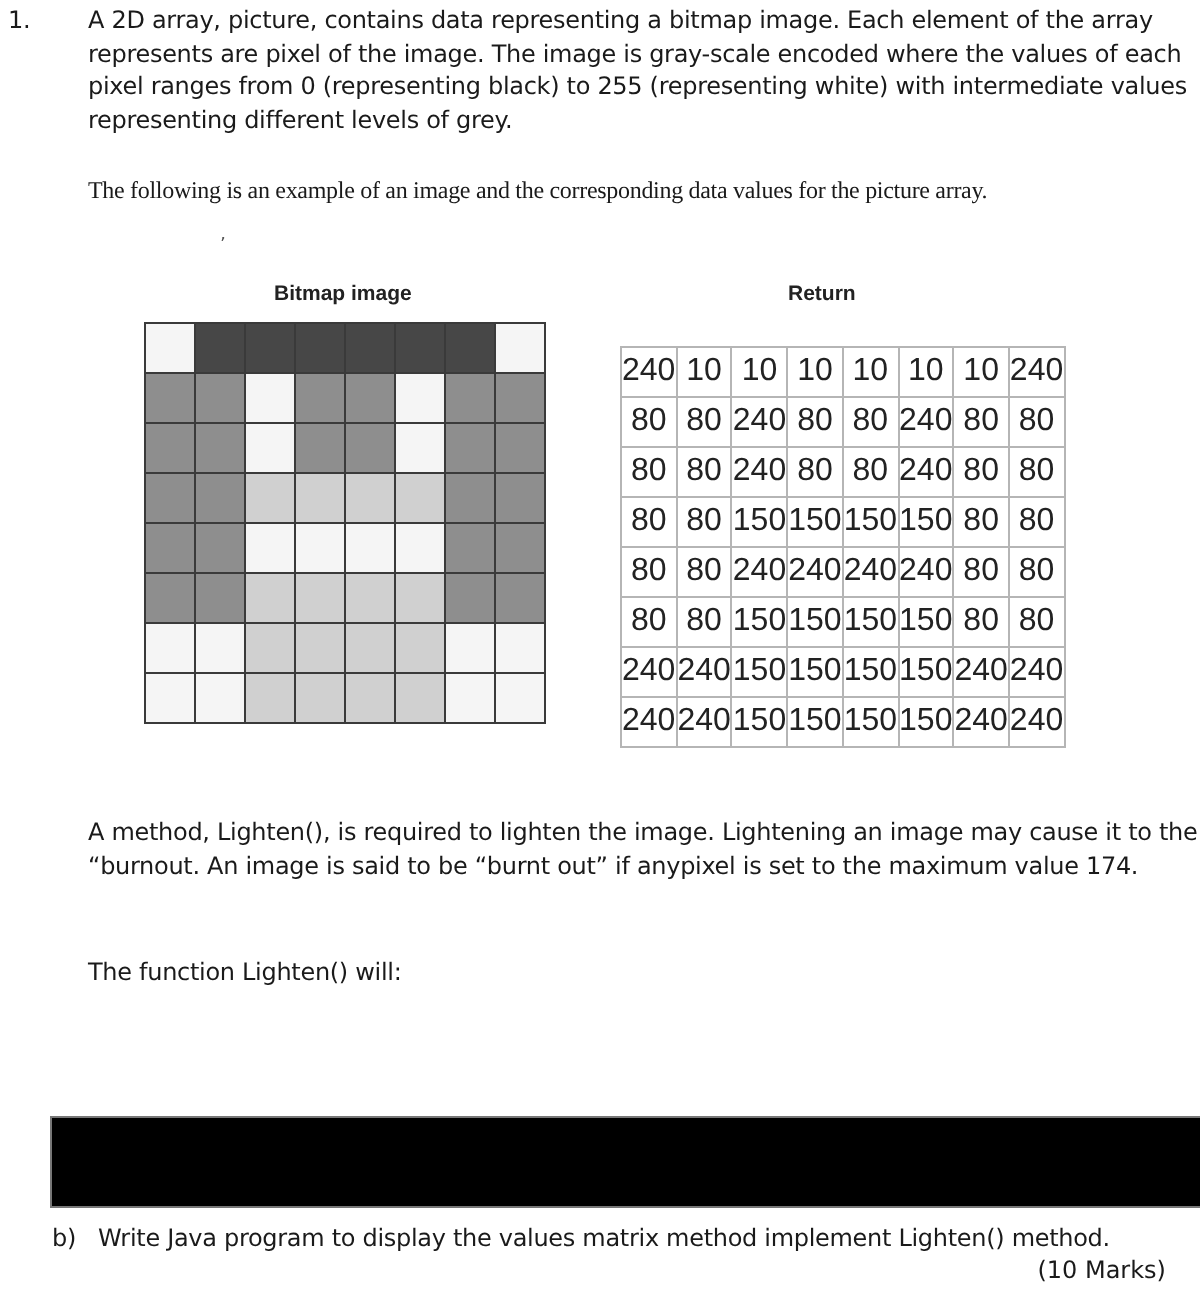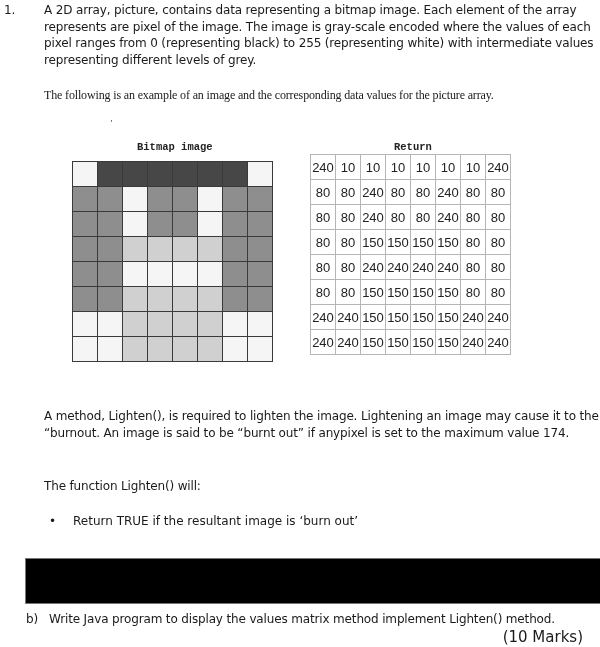--- a/index.html
+++ b/index.html
@@ -3,32 +3,32 @@
 <meta charset="utf-8">
 <style>
   html, body { margin: 0; padding: 0; background: #ffffff; }
   body {
     width: 600px; height: 647px; position: relative; overflow: hidden;
     font-family: "DejaVu Sans", sans-serif; color: #1a1a1a;
   }
   .txt { position: absolute; font-size: 12px; line-height: 16.5px; letter-spacing: -0.15px; }
   .num { position: absolute; left: 4px; top: 2px; font-size: 12px; line-height: 16.5px; }
   .para { left: 26px; width: 560px; margin-left: 18px; }
-  .cap { position: absolute; font-family: Liberation Mono, monospace; font-weight: bold; font-size: 10.5px; color: #222; }
+  .cap { position: absolute; font-family: Liberation Sans, sans-serif; font-weight: bold; font-size: 10.5px; color: #222; }
   #bitmap { position: absolute; left: 72px; top: 161px; border-collapse: collapse; }
   #bitmap td { width: 24px; height: 24px; padding: 0; border: 1px solid #3a3a3a; }
-  #values { position: absolute; left: 310px; top: 154px; border-collapse: collapse; font-family: "Liberation Sans", sans-serif; font-size: 13px; color: #222; }
+  #values { position: absolute; left: 310px; top: 173px; border-collapse: collapse; font-family: "Liberation Sans", sans-serif; font-size: 16px; color: #222; }
   #values td { width: 24px; height: 24px; padding: 0; text-align: center; border: 1px solid #b5b5b5; }
   #values { border: 1px solid #333; }
   #values tr.thick td { border-top: 1px solid #444; }
   .bullets { position: absolute; left: 46px; top: 513px; margin: 0; padding: 0; list-style: none; font-size: 12px; line-height: 17px; }
   .bullets li { position: relative; padding-left: 27px; }
   .bullets li::before { content: "\2022"; position: absolute; left: 3px; top: 0; }
   .redact { position: absolute; left: 25px; top: 558px; width: 580px; height: 44px; background: #000; border: 1px solid #777; }
-  .marks { position: absolute; right: 17px; top: 628px; font-size: 15px; }
+  .marks { position: absolute; right: 17px; top: 628px; font-size: 12px; }
 </style>
 </head>
 <body>
 
 <div class="num txt">1.</div>
 <div class="txt para" style="top:2px;">A 2D array, picture, contains data representing a bitmap image. Each element of the array represents are pixel of the image. The image is gray-scale encoded where the values of each pixel ranges from 0 (representing black) to 255 (representing white) with intermediate values representing different levels of grey.</div>
 <div class="txt para" style="top:87px;font-family:Liberation Serif, serif;">The following is an example of an image and the corresponding data values for the picture array.</div>
 <div class="txt" style="left:110px; top:115px; font-size:9px; color:#555;">ʼ</div>
 
 <div class="cap" style="left:137px; top:141px;">Bitmap image</div>
@@ -200,19 +200,18 @@
         <td>240</td>
         <td>240</td>
       </tr>
     </tbody>
   </table>
 
 <div class="txt para" style="top:408px;">A method, Lighten(), is required to lighten the image. Lightening an image may cause it to the “burnout. An image is said to be “burnt out” if anypixel is set to the maximum value 174.</div>
 <div class="txt para" style="top:478px;">The function Lighten() will:</div>
 
 <ul class="bullets">
-  <li>Return TRUE if the resultant image is ‘burn out’</li>
 </ul>
 
 <div class="redact"></div>
 
 <div class="txt" style="left:26px; top:611px; white-space:pre;">b)   Write Java program to display the values matrix method implement Lighten() method.</div>
 <div class="marks">(10 Marks)</div>
 
 </body></html>

